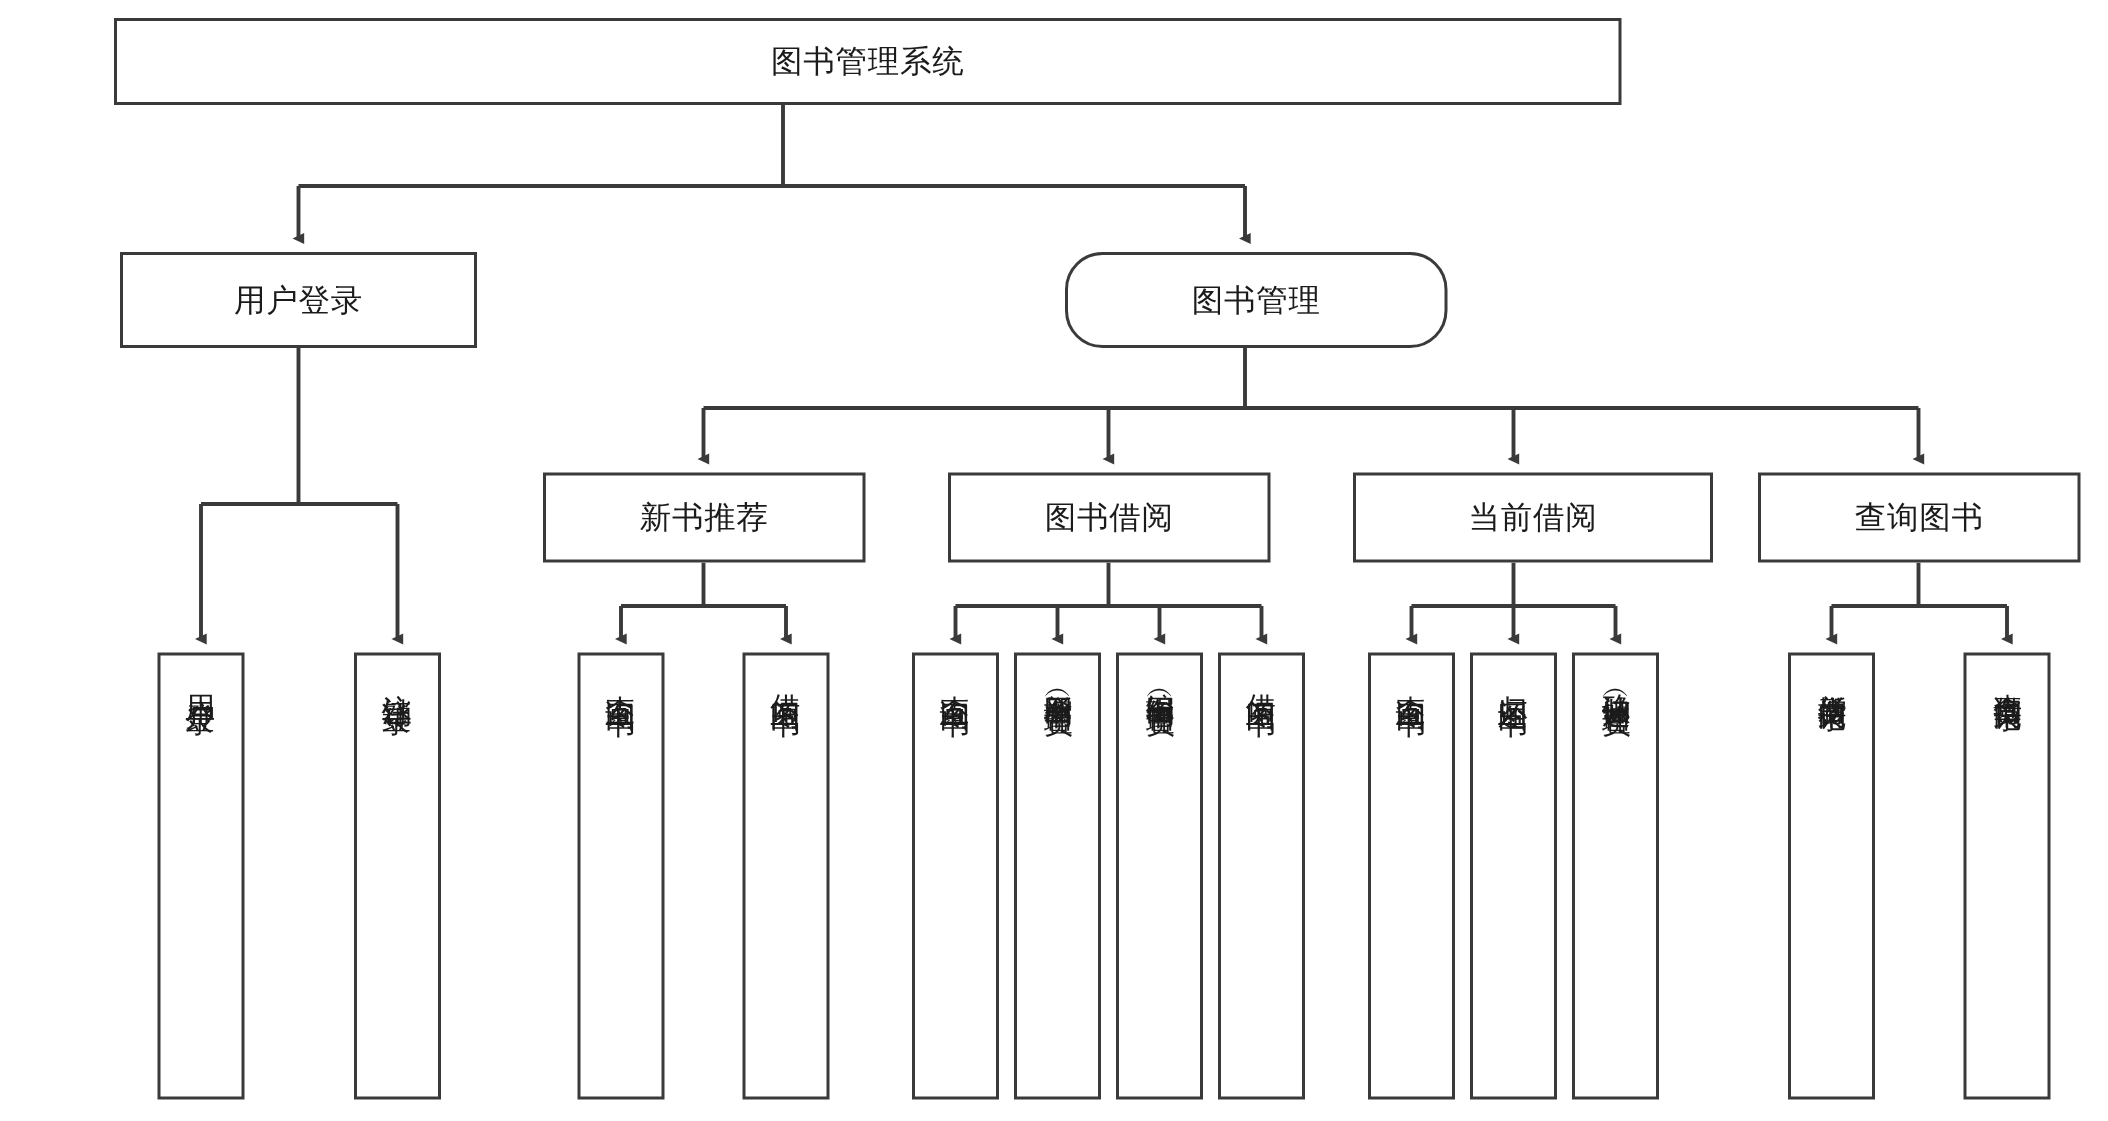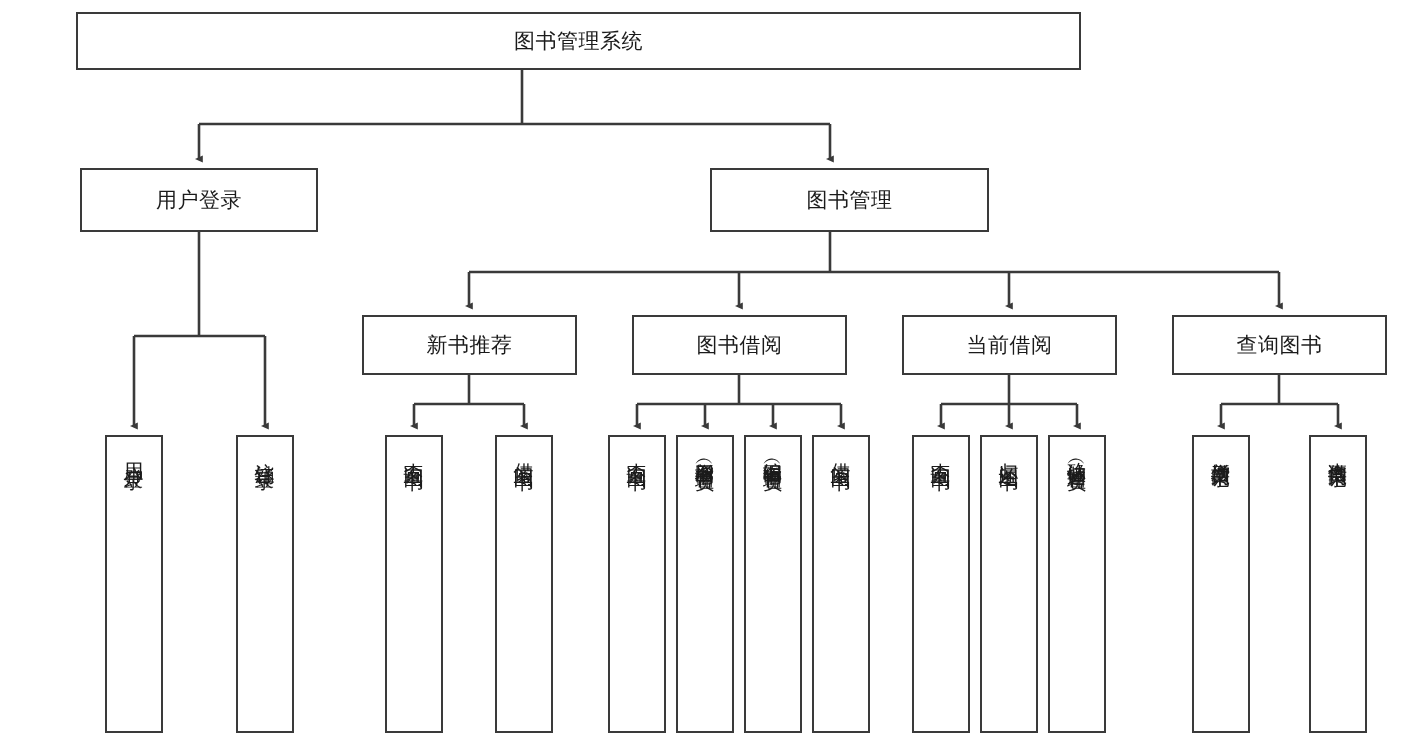--- a/index.html
+++ b/index.html
@@ -134,33 +134,33 @@
   </svg>
 
   <div class="node root horizontal" style="left:32px; top:12px; width:1005px; height:58px;margin-left:44px;">
     <span class="node-label">图书管理系统</span>
   </div>
 
   <div class="node horizontal" style="left:80px; top:168px; width:238px; height:64px;">
     <span class="node-label">用户登录</span>
   </div>
 
-  <div class="node horizontal" style="left:710px; top:168px; width:279px; height:64px;">
+  <div class="node horizontal" style="left:710px; top:168px; width:255px; height:64px;border-radius:25px;">
     <span class="node-label">图书管理</span>
   </div>
 
   <div class="node horizontal" style="left:632px; top:315px; width:215px; height:60px;">
     <span class="node-label">图书借阅</span>
   </div>
 
   <div class="node horizontal" style="left:362px; top:315px; width:215px; height:60px;">
     <span class="node-label">新书推荐</span>
   </div>
 
-  <div class="node horizontal" style="left:902px; top:315px; width:215px; height:60px;">
+  <div class="node horizontal" style="left:902px; top:315px; width:240px; height:60px;">
     <span class="node-label">当前借阅</span>
   </div>
 
   <div class="node horizontal" style="left:1172px; top:315px; width:215px; height:60px;">
     <span class="node-label">查询图书</span>
   </div>
 
   <div class="node vertical" style="left:105px; top:435px; width:58px; height:298px;">
     <span class="node-label">用户登录</span>
   </div>

